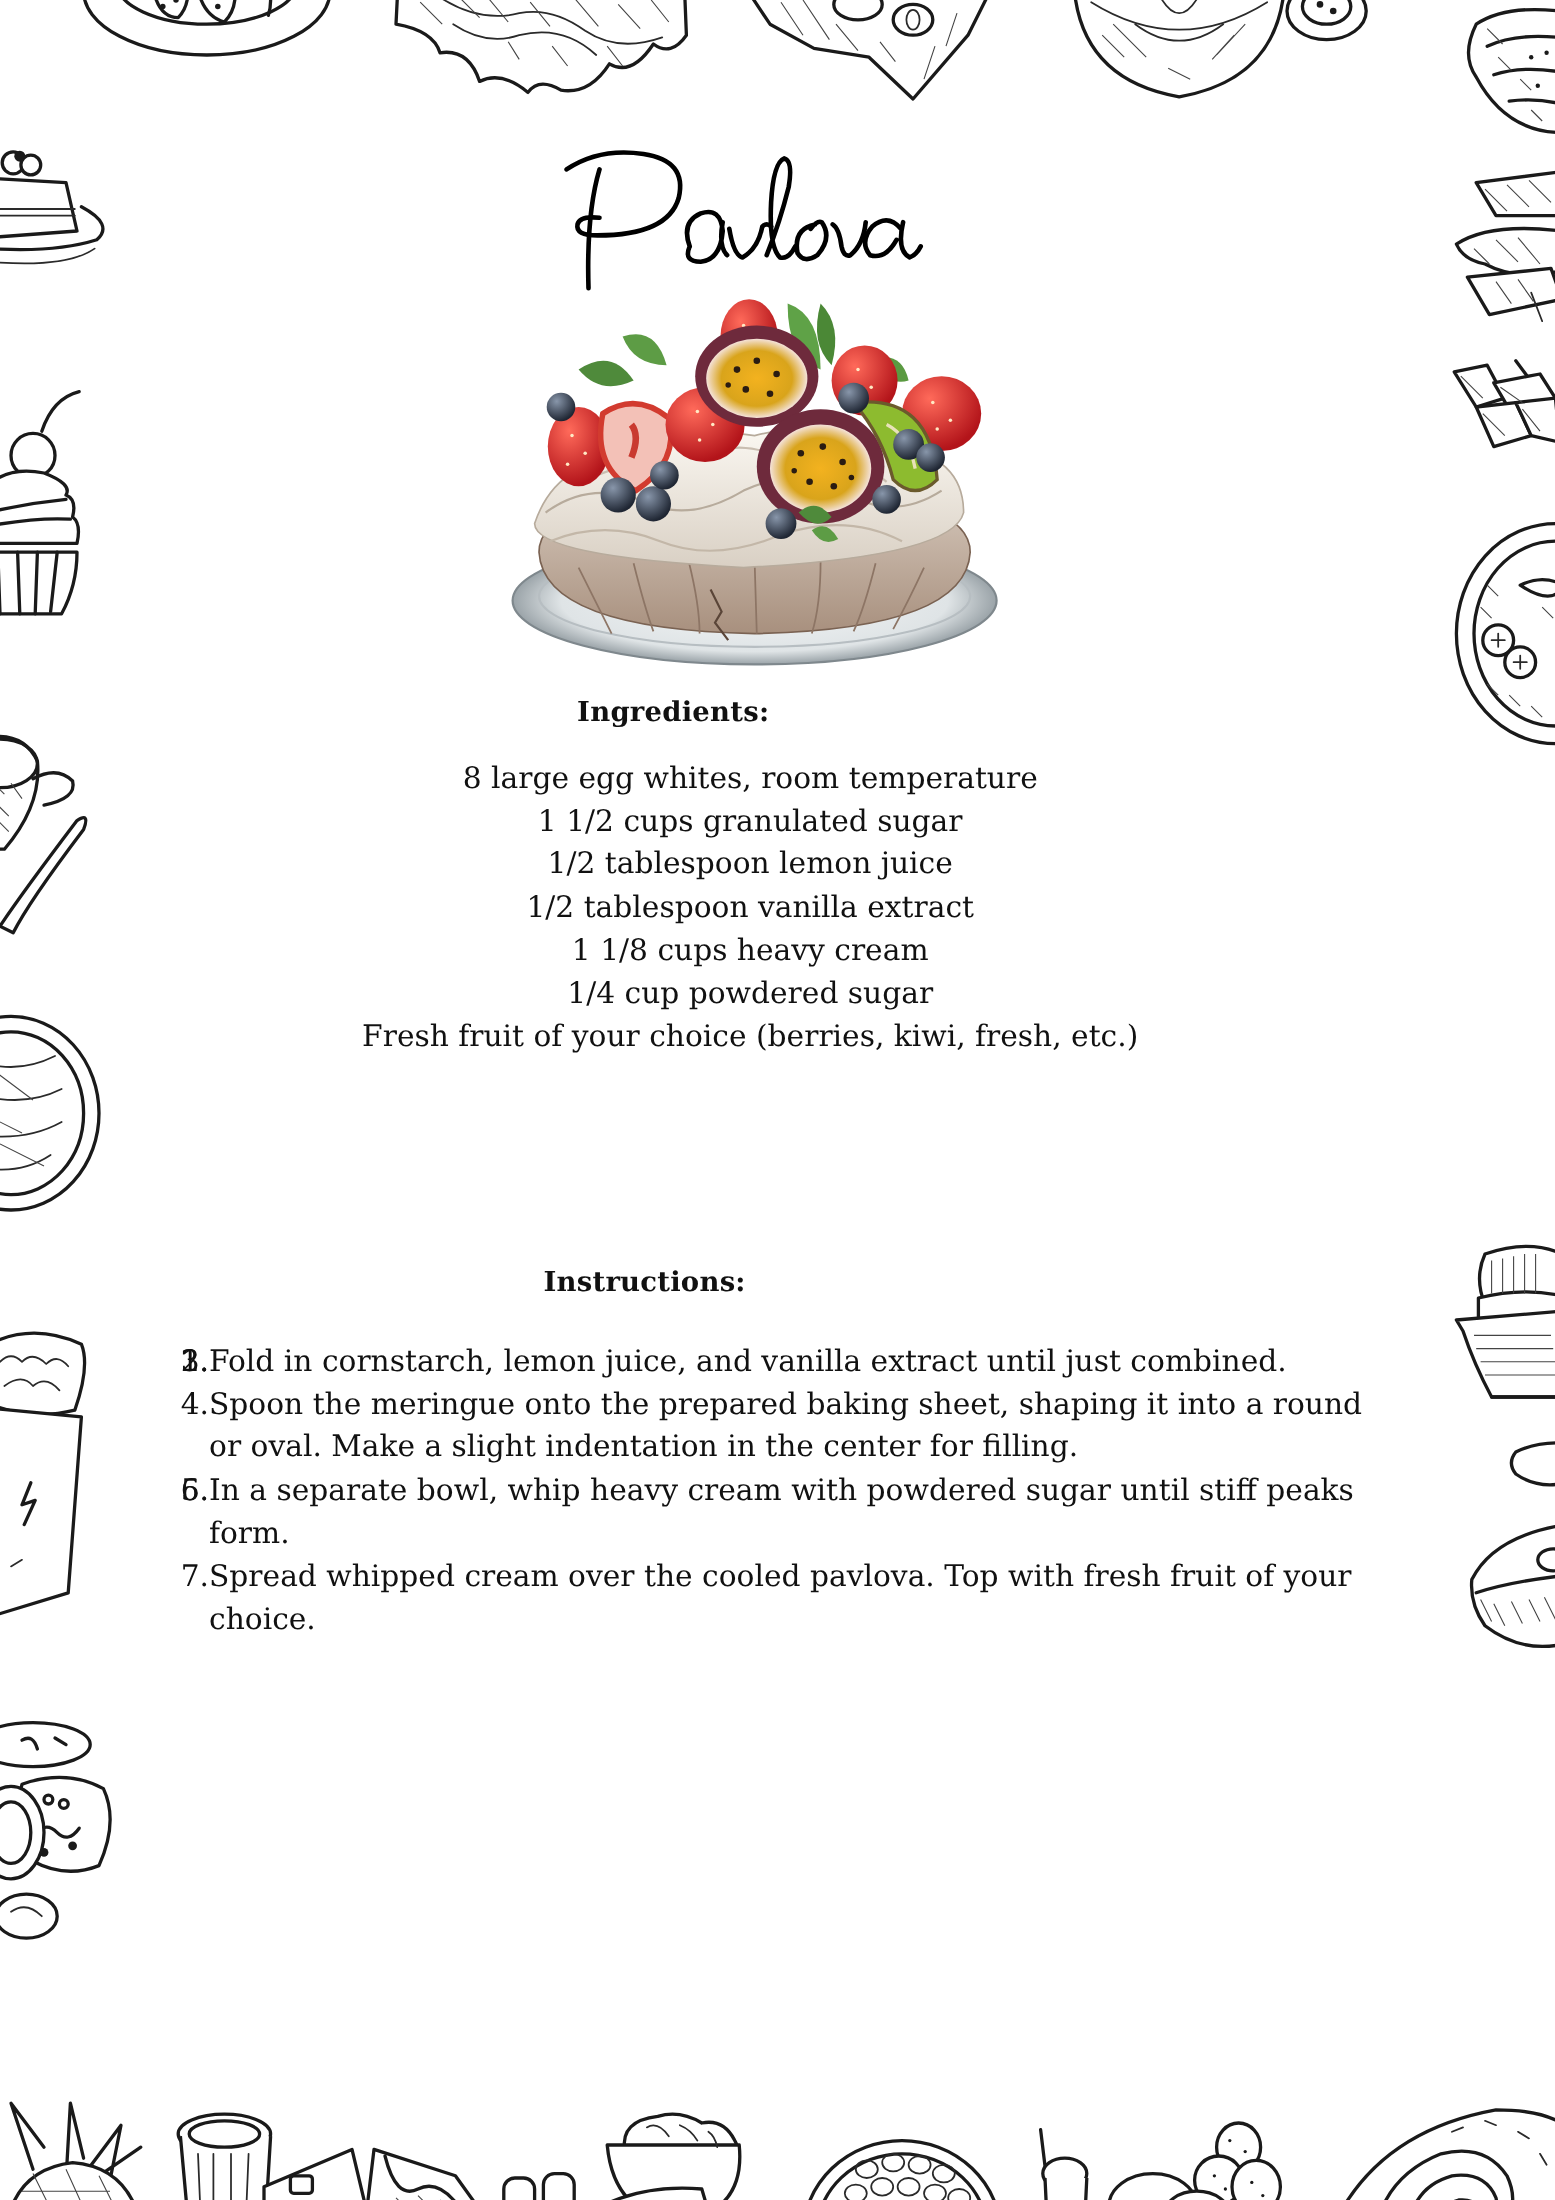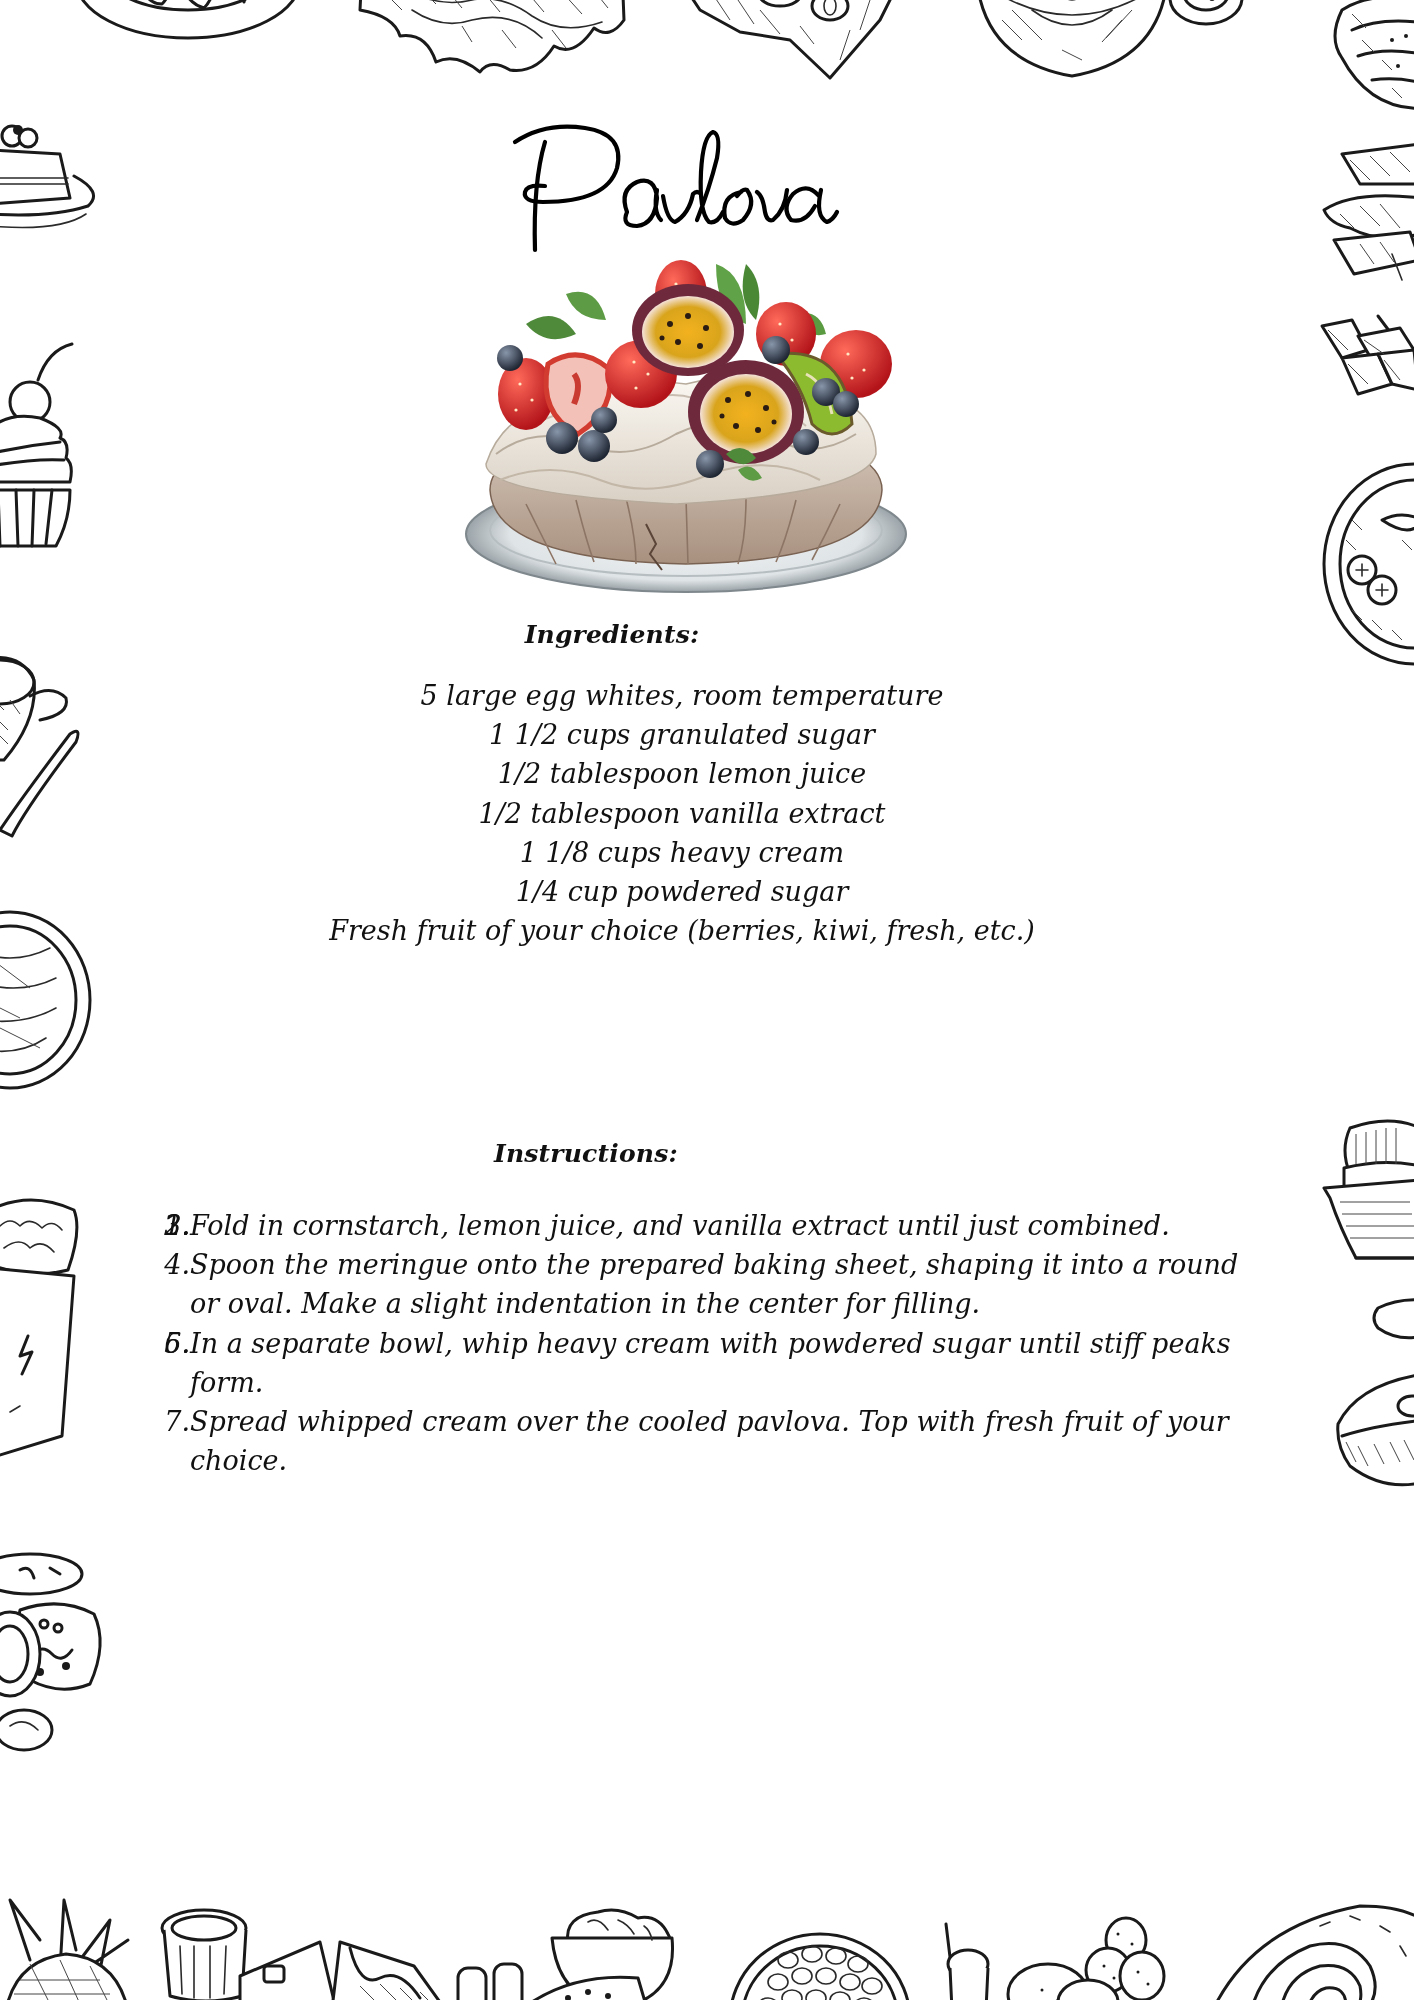--- a/index.html
+++ b/index.html
@@ -10,25 +10,24 @@
     body {
       width: 1414px;
       height: 2000px;
       position: relative;
       overflow: hidden;
       font-family: "DejaVu Serif", "Liberation Serif", serif;
       color: #111111;
     }
     .page {
       position: absolute;
-      left: 0; top: 0;
+      left: 0; top: 12px;
       width: 1414px;
       height: 1864px;
       background: #ffffff;
-      font-style: italic;
     }
 
     
     .doodle {
       position: absolute;
       overflow: visible;
     }
     .doodle svg {
       width: 100%;
       height: 100%;
@@ -533,21 +532,21 @@
         <circle cx="350" cy="188" r="13" fill="url(#blueGrad)"></circle>
         <circle cx="254" cy="210" r="14" fill="url(#blueGrad)"></circle>
       </g>
       <path d="M270 200 q16 -14 30 4 q-14 14 -30 -4z" fill="#4f8a3b"></path>
       <path d="M282 216 q14 -10 24 8 q-14 8 -24 -8z" fill="#5d9c45"></path>
     </svg>
   </div>
 
   <h2 class="section-heading ingredients-heading" style="margin:0;">Ingredients:</h2>
   <ul class="ingredients-list">
-    <li>5 large egg whites, room temperature</li>
+    <li>8 large egg whites, room temperature</li>
     <li>1 1/2 cups granulated sugar</li>
     <li>1/2 tablespoon lemon juice</li>
     <li>1/2 tablespoon vanilla extract</li>
     <li>1 1/8 cups heavy cream</li>
     <li>1/4 cup powdered sugar</li>
     <li>Fresh fruit of your choice (berries, kiwi, fresh, etc.)</li>
   </ul>
 
   <h2 class="section-heading instructions-heading" style="margin:0; left:-121px;">Instructions:</h2>
   <ol class="instructions-list">

